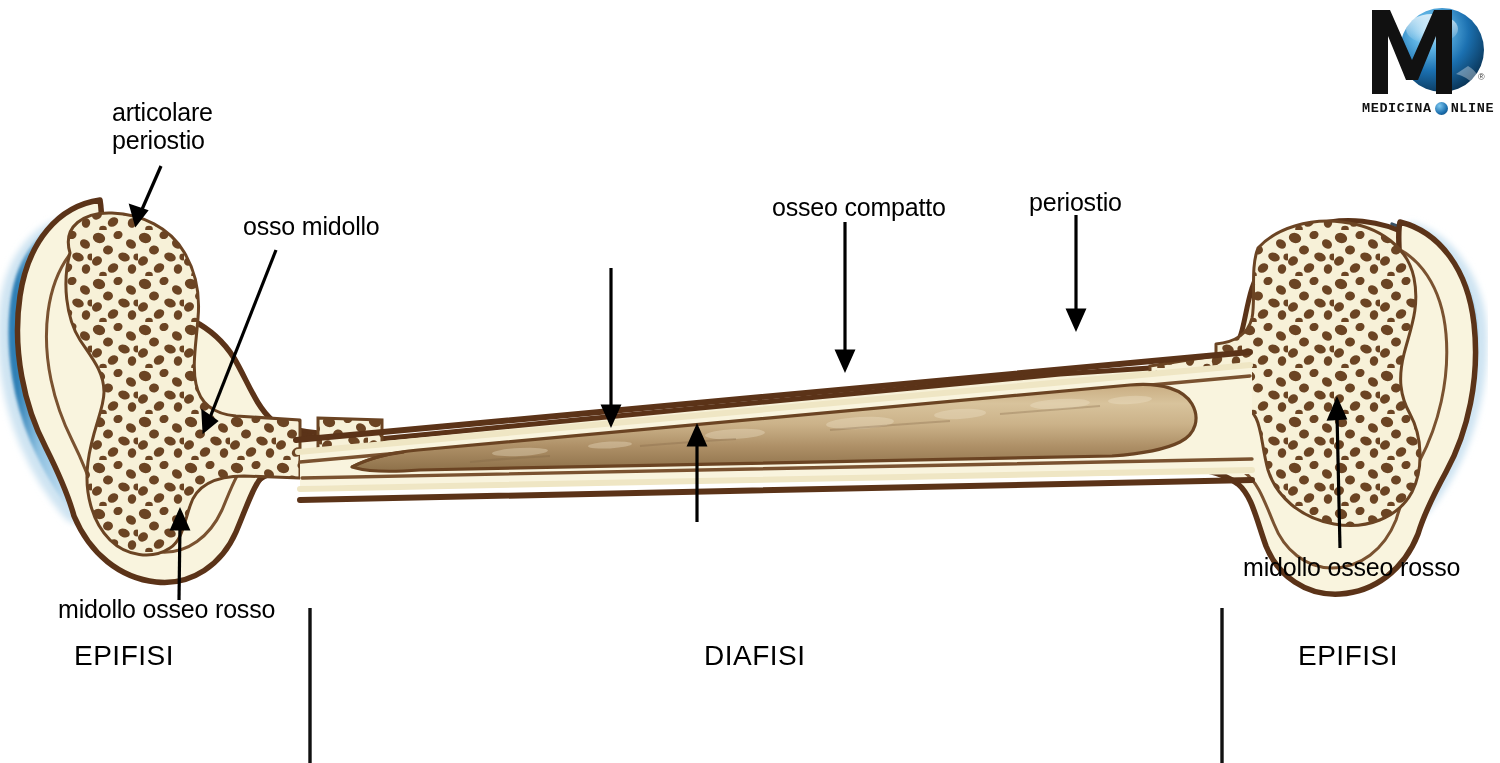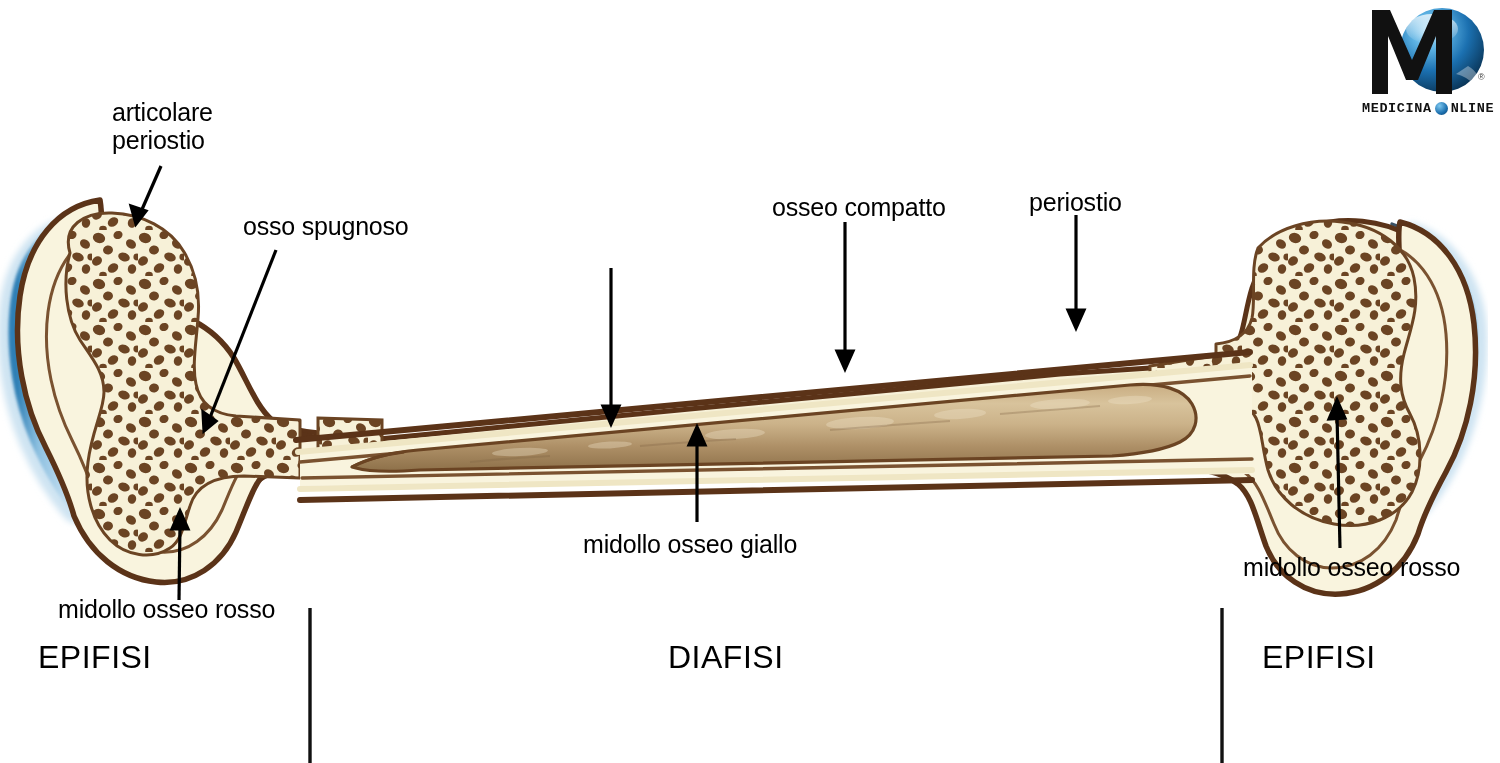--- a/index.html
+++ b/index.html
@@ -27,21 +27,21 @@
   }
   .lbl {
     position: absolute;
     color: #000000;
     font-family: "Liberation Sans", sans-serif;
     white-space: nowrap;
     line-height: 1.12;
     letter-spacing: -0.2px;
   }
   .lbl-small { font-size: 25px; }
-  .lbl-big { font-size: 32px; letter-spacing: 0.5px; }
+  .lbl-big { font-size: 28px; letter-spacing: 0.5px; margin-left: 36px; }
   .logo-wrap {
     position: absolute;
     right: 8px;
     top: 2px;
     width: 132px;
     height: 120px;
   }
   .logo-text {
     position: absolute;
     left: 2px;
@@ -454,28 +454,27 @@
       <line x1="310" y1="608" x2="310" y2="763"></line>
       <line x1="1222" y1="608" x2="1222" y2="763"></line>
     </g>
   </svg>
 
   <div class="lbl lbl-small" style="left:112px; top:98px;">
     <div>articolare</div>
     <div>periostio</div>
   </div>
 
-  <div class="lbl lbl-small" style="left:243px; top:212px;">osso spugnoso</div>
+  <div class="lbl lbl-small" style="left:243px; top:212px;">osso midollo</div>
 
 
   <div class="lbl lbl-small" style="left:772px; top:193px;">osseo compatto</div>
 
   <div class="lbl lbl-small" style="left:1029px; top:188px;">periostio</div>
 
-  <div class="lbl lbl-small" style="left:583px; top:530px;">midollo osseo giallo</div>
 
   <div class="lbl lbl-small" style="left:58px; top:595px;">midollo osseo rosso</div>
 
   <div class="lbl lbl-small" style="left:1243px; top:553px;">midollo osseo rosso</div>
 
   <div class="lbl lbl-big" style="left:38px; top:640px;">EPIFISI</div>
   <div class="lbl lbl-big" style="left:668px; top:640px;">DIAFISI</div>
   <div class="lbl lbl-big" style="left:1262px; top:640px;">EPIFISI</div>
 
   <div class="logo-wrap">

